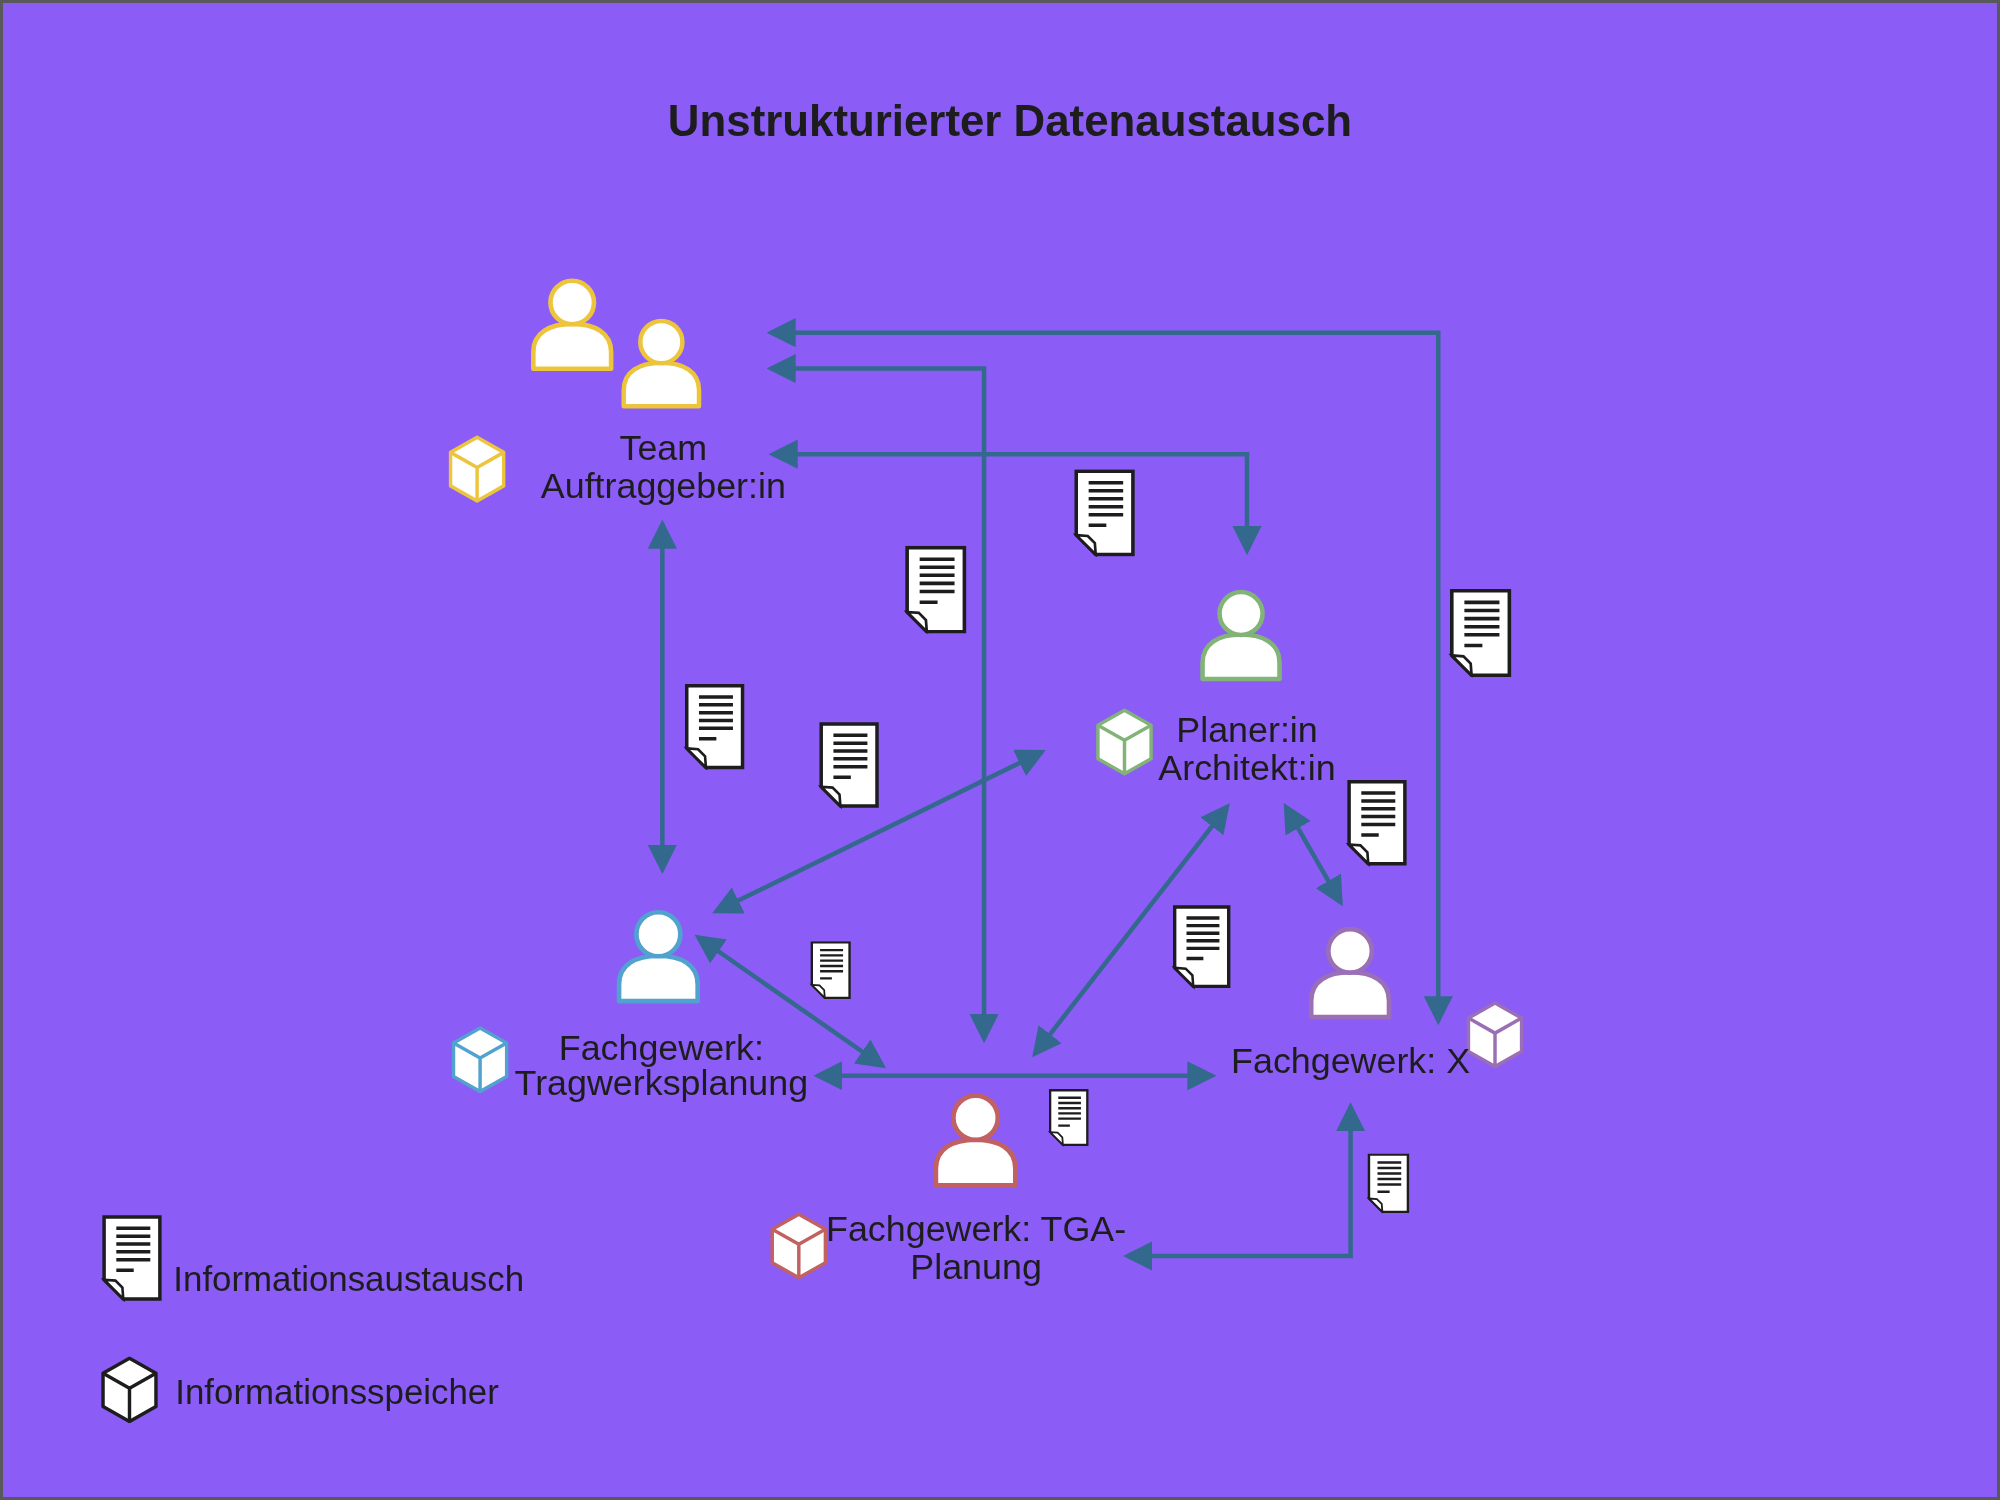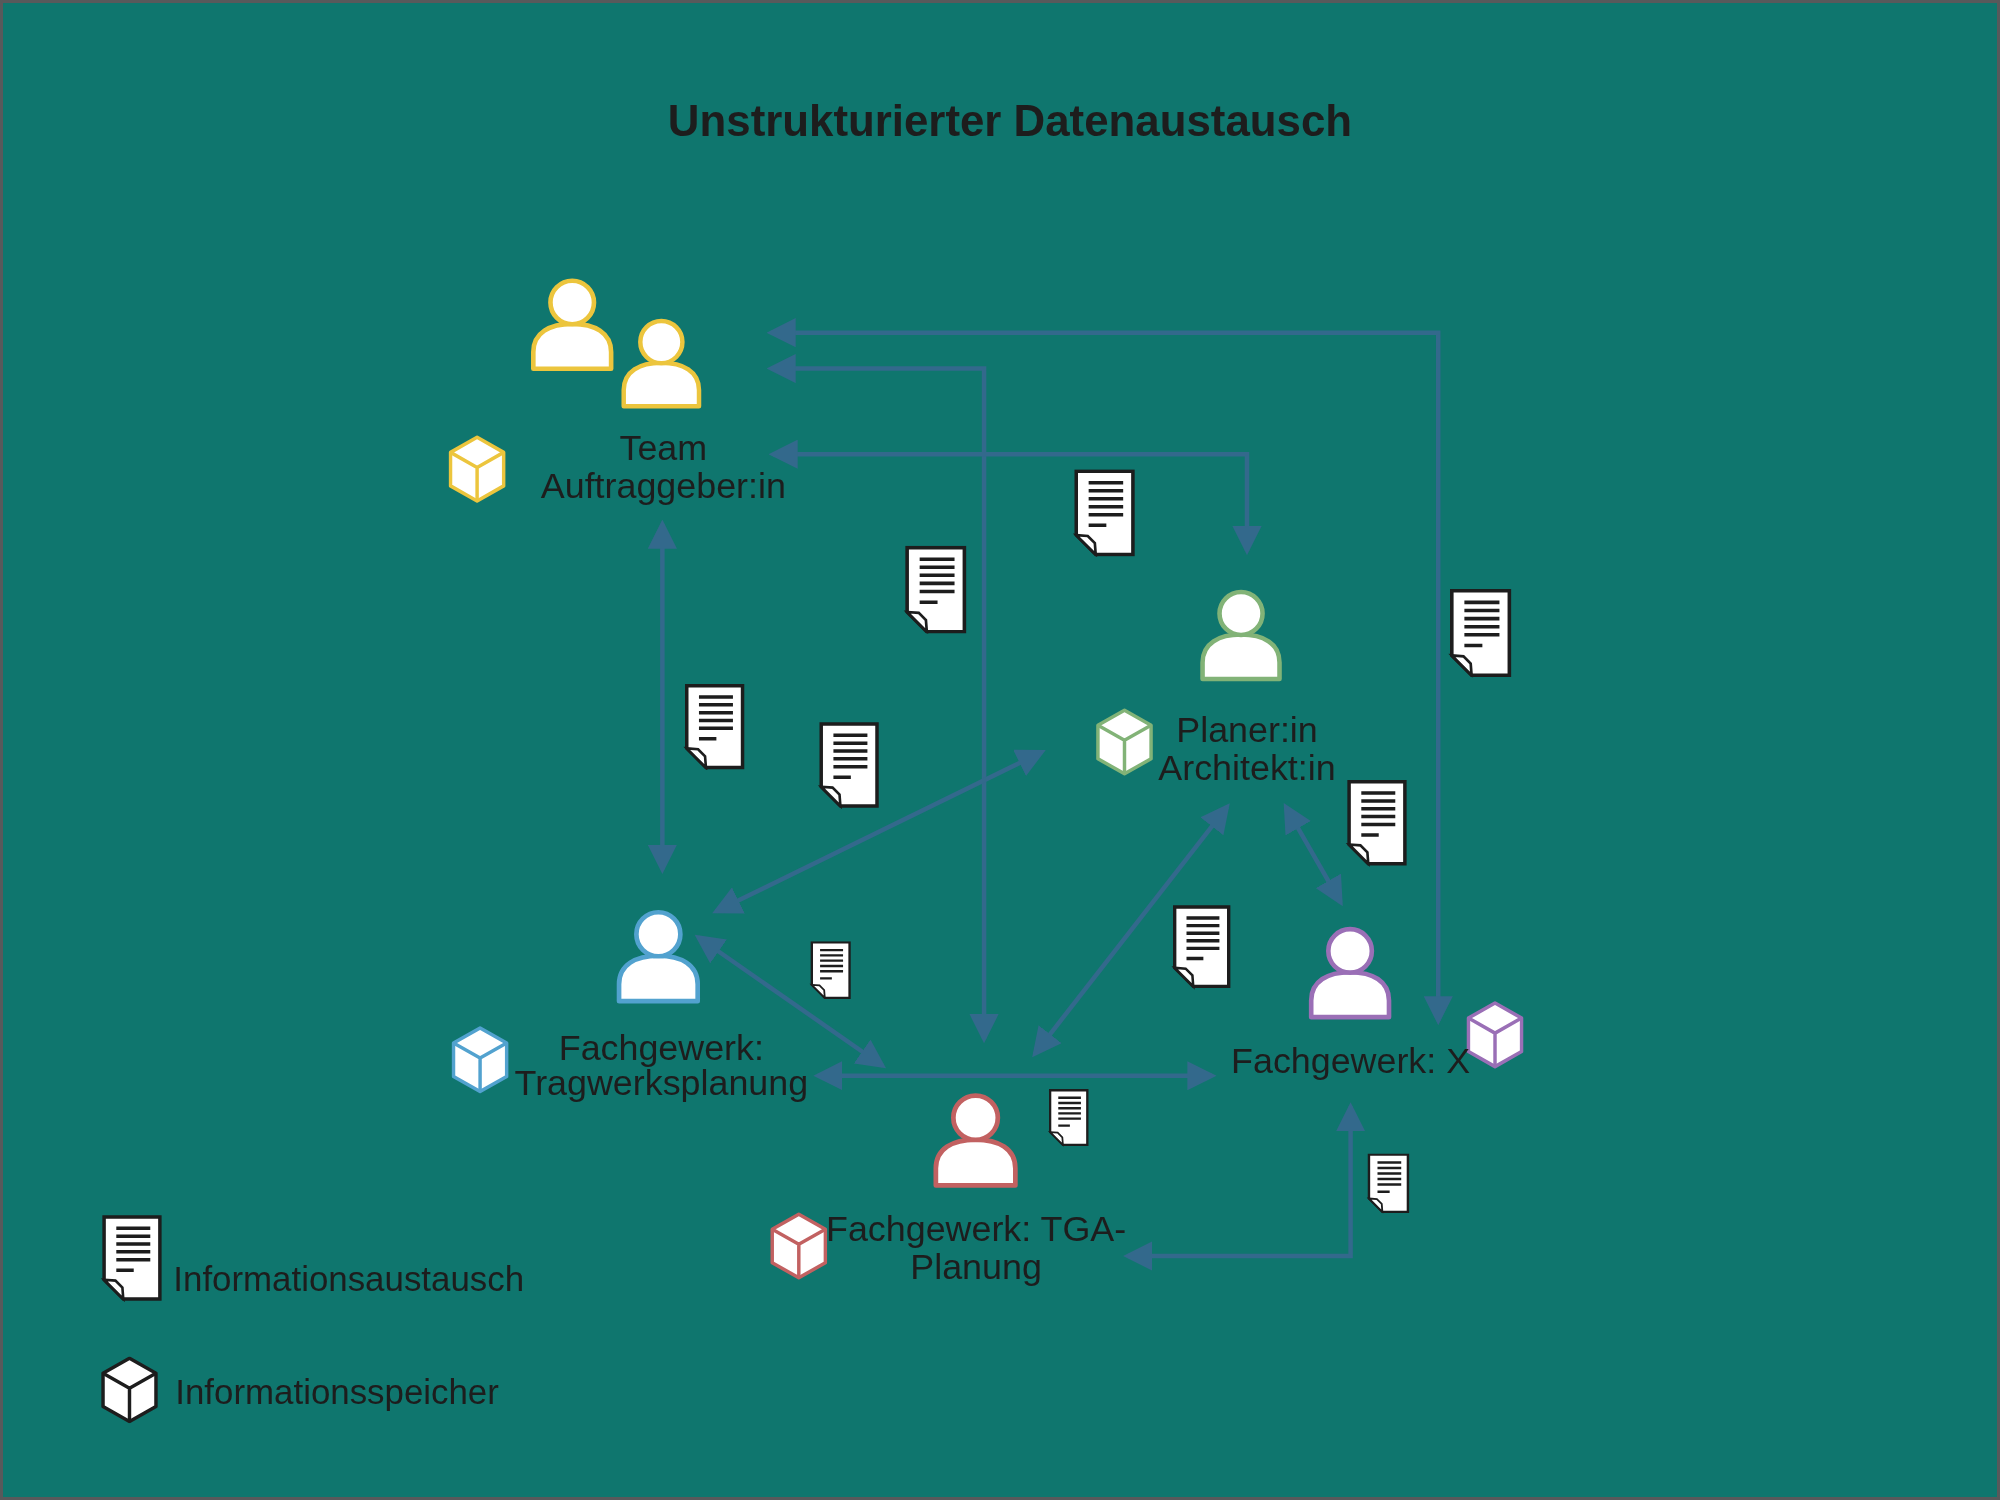--- a/index.html
+++ b/index.html
@@ -1,17 +1,17 @@
 <!DOCTYPE html>
 <html><head>
 <meta charset="utf-8">
 <style>
   html,body{margin:0;padding:0;background:#e9e9e9;}
   .frame{
-    width:2000px;height:1500px;position:relative;background:#0f766e;
+    width:2000px;height:1500px;position:relative;background:#8b5cf6;
     border:3px solid #58595b;box-sizing:border-box;overflow:hidden;
     font-family:"Liberation Sans", sans-serif;
   }
   svg{display:block;width:100%;height:100%;}
   text{font-family:"Liberation Sans", sans-serif;fill:#1d1d1d;stroke:none;}
   .title{font-size:44px;font-weight:bold;}
   .nodelabel{font-size:36px;}
   .legendlabel{font-size:35px;}
 </style>
 </head>

